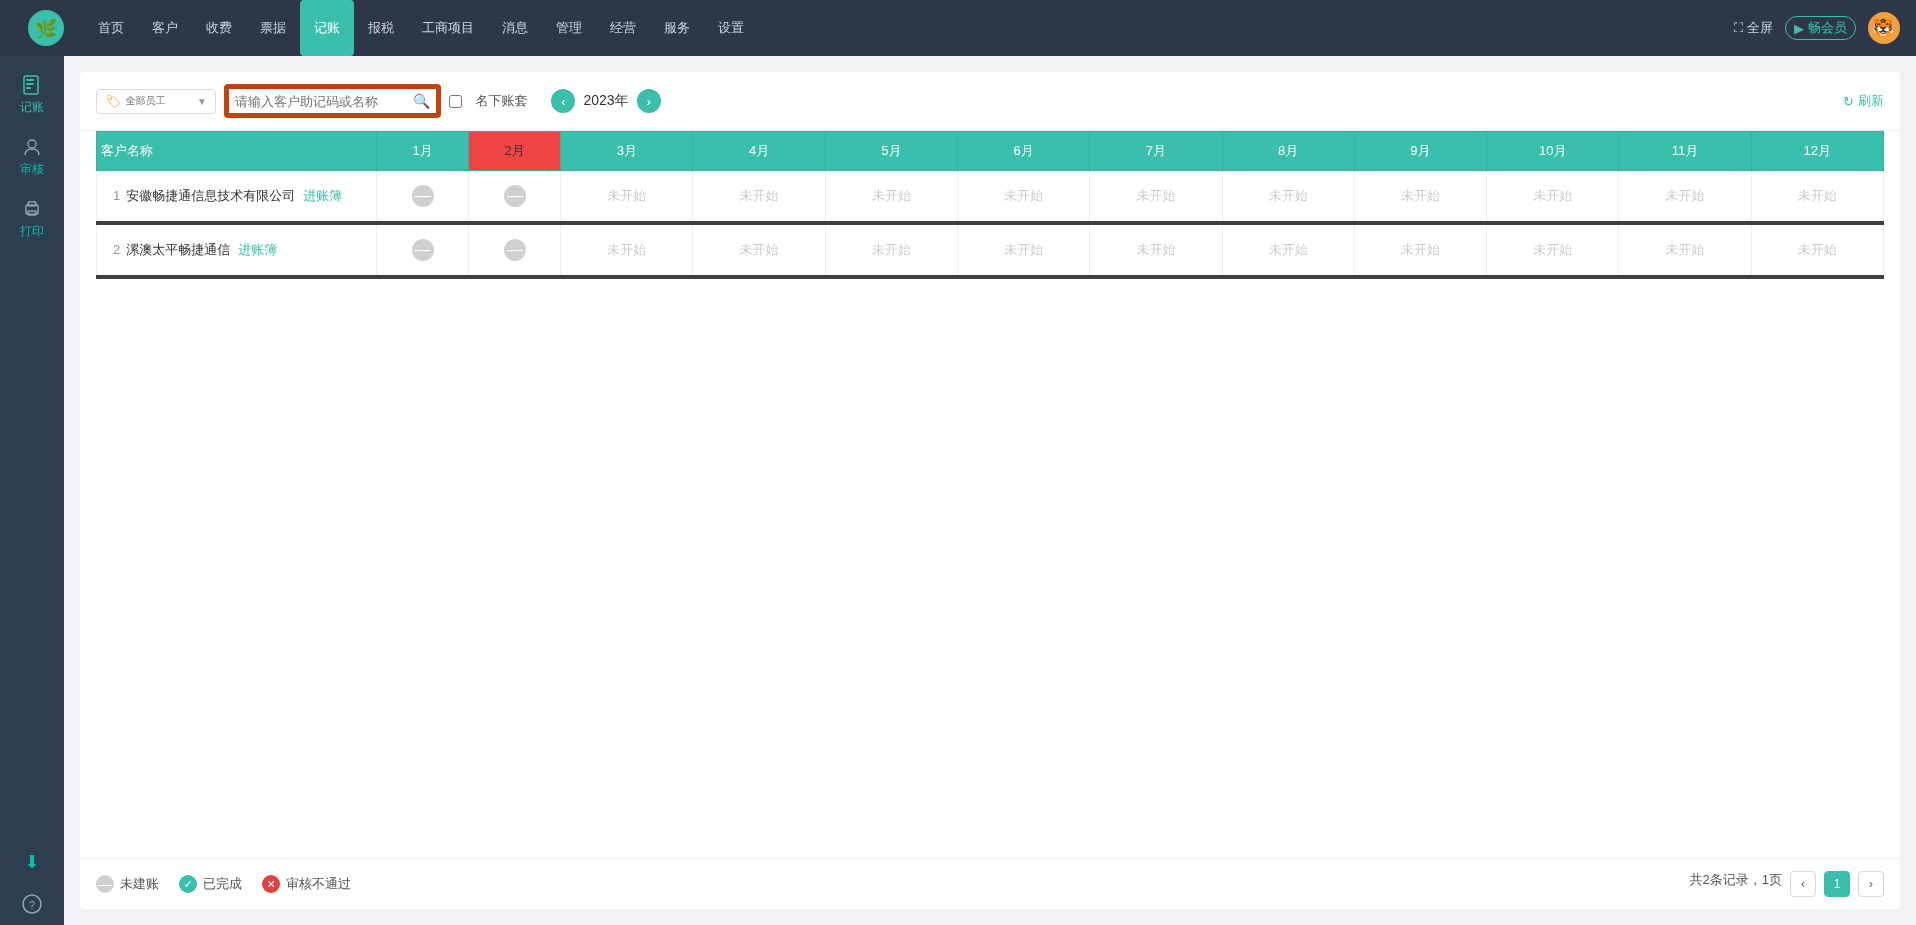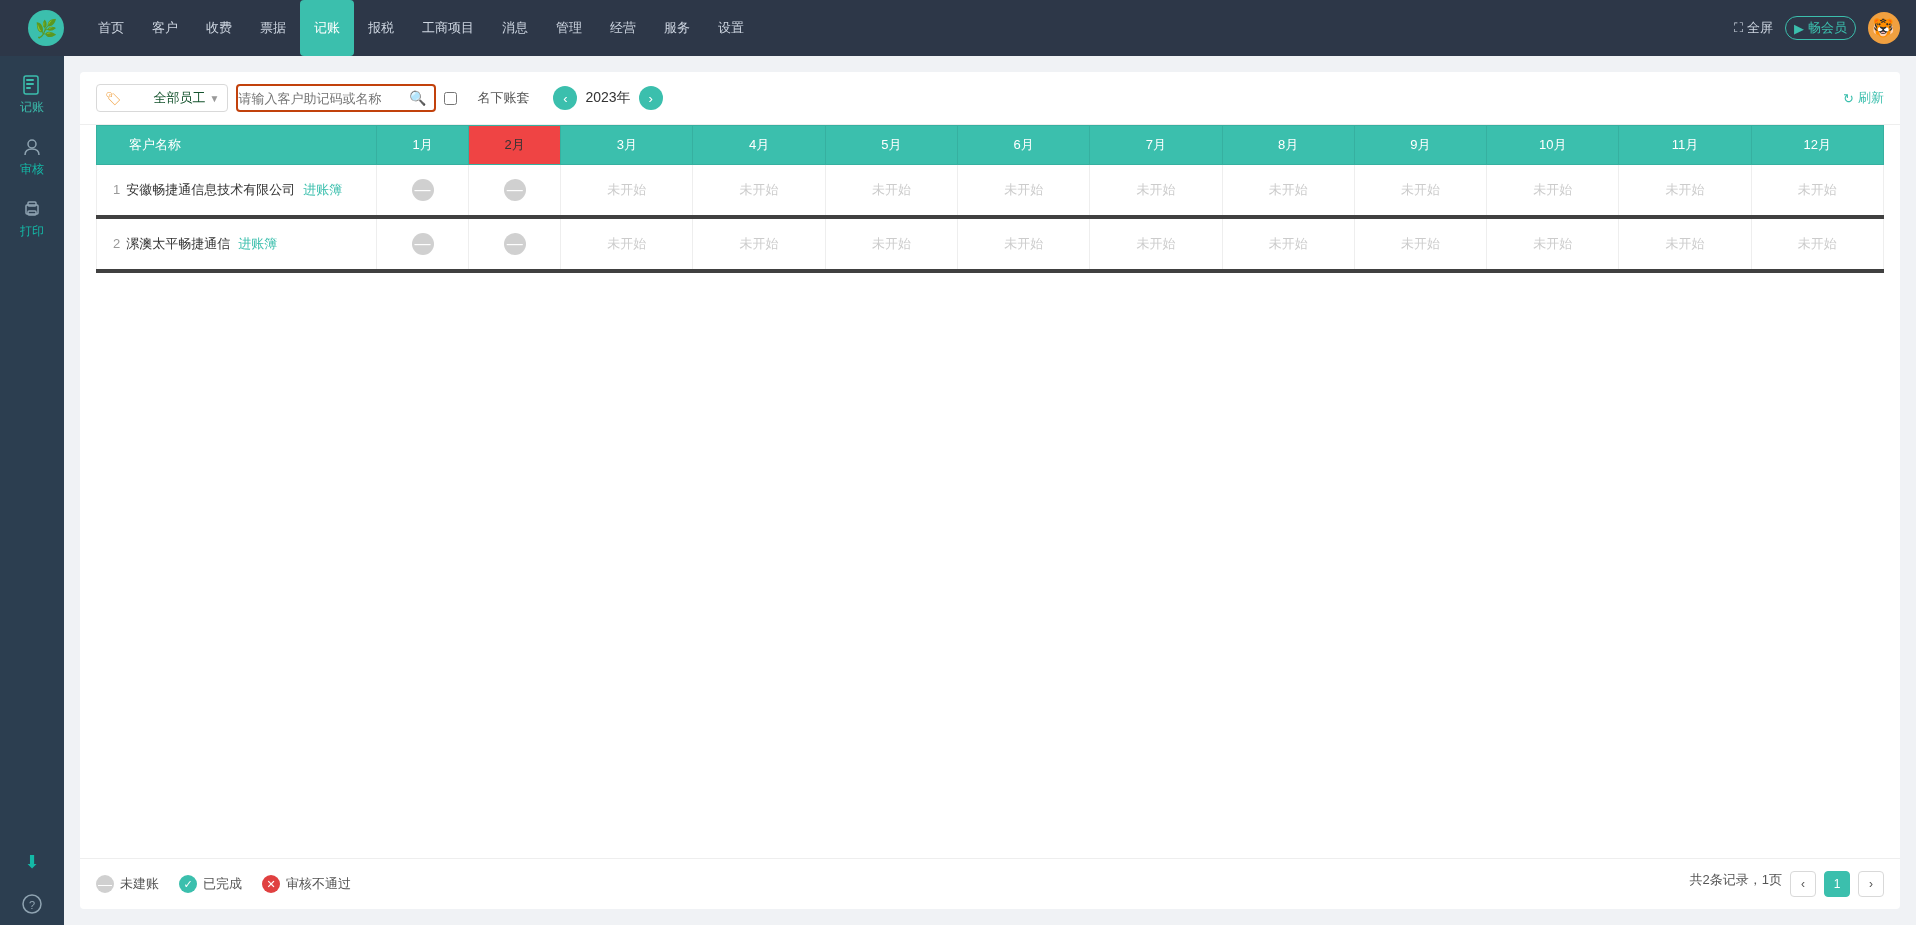--- a/index.html
+++ b/index.html
@@ -135,41 +135,41 @@
       padding: 4px 8px;
       gap: 4px;
       background: #fff;
       cursor: pointer;
       min-width: 120px;
     }
     .employee-select .tag-icon {
       color: #f0a040;
       font-size: 13px;
     }
-    .employee-select .label { color: #14532d; font-size: 13px; margin-left: 28px; }
+    .employee-select .label { color: #737373; font-size: 10px; }
     .employee-select .arrow { color: #999; margin-left: auto; font-size: 10px; }
     .search-input-wrap {
       display: flex;
       align-items: center;
-      border: 2px solid #c2410c;
+      border: 5px solid #c2410c;
       border-radius: 4px;
-      padding: 4px 0;
-      gap: 11px;
+      padding: 4px 6px;
+      gap: 18px;
       background: #fff;
       min-width: 200px;
     }
     .search-input-wrap input {
       border: none; outline: none; font-size: 13px; color: #999;
       width: 160px; background: transparent;
     }
     .search-btn {
       background: none; border: none; cursor: pointer; color: #999; font-size: 14px;
     }
     .checkbox-wrap {
-      display: flex; align-items: center; gap: 20px; cursor: pointer; color: #555; font-size: 13px;
+      display: flex; align-items: center; gap: 13px; cursor: pointer; color: #555; font-size: 13px;
     }
     .checkbox-wrap input { cursor: pointer; }
     .year-nav {
       display: flex; align-items: center; gap: 8px; margin-left: 16px;
     }
     .year-nav-btn {
       width: 24px; height: 24px; border-radius: 50%;
       background: #3bbfad; color: #fff; border: none; cursor: pointer;
       display: flex; align-items: center; justify-content: center; font-size: 13px;
     }
@@ -378,21 +378,21 @@
       <button class="refresh-btn">
         <span>↻</span>
         <span>刷新</span>
       </button>
     </div>
 
     <div class="table-wrap">
       <table>
         <thead>
           <tr>
-            <th style="text-align:left; padding-left:32px;">客户名称</th>
+            <th style="text-align:left; padding-left:4px;">客户名称</th>
             <th>1月</th>
             <th style="background:#ef4444; color:#333; padding:6px 8px;">
               <div class="month-circle">2月</div>
             </th>
             <th>3月</th>
             <th>4月</th>
             <th>5月</th>
             <th>6月</th>
             <th>7月</th>
             <th>8月</th>

